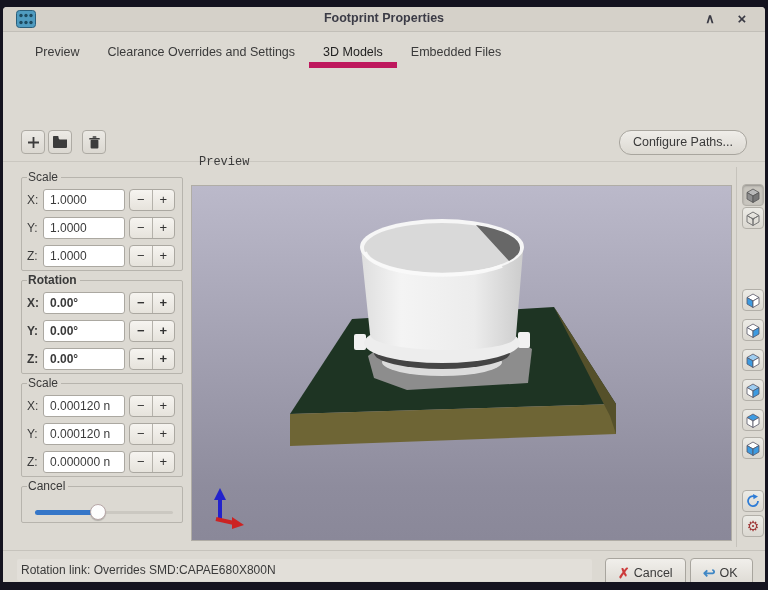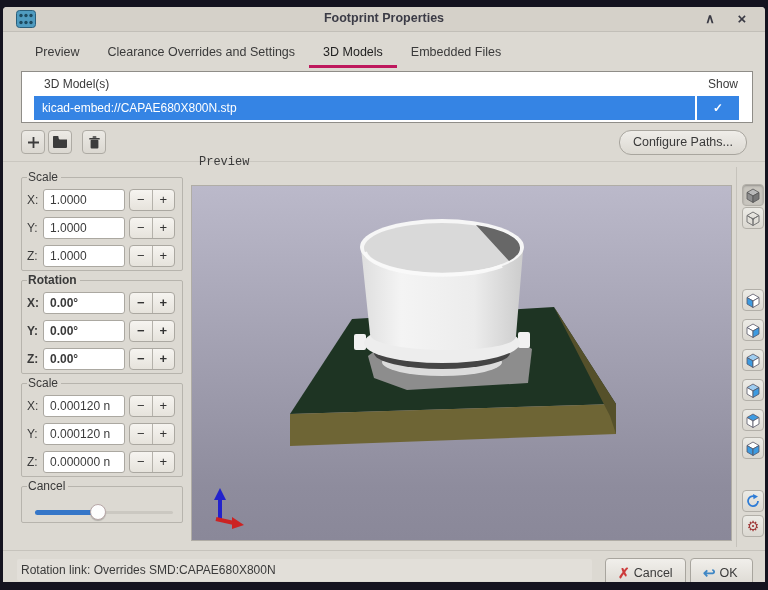--- a/index.html
+++ b/index.html
@@ -13,21 +13,21 @@
   .titlebar { position:absolute; left:0; top:0; width:100%; height:25px; background:#d5d1c9; border-bottom:1px solid #c2bfb8; }
   .titlebar .app-icon { position:absolute; left:13px; top:3px; }
   .titlebar .title { position:absolute; left:0; top:4px; width:100%; text-align:center; font-weight:bold; font-size:12.5px; color:#3b3b46; }
   .tb-btn { position:absolute; top:2px; width:22px; height:20px; text-align:center; line-height:20px; font-weight:bold; font-size:13px; color:#3a3a44; cursor:default; }
   .tb-shade { right:44px; }
   .tb-close { right:12px; font-size:15px; }
 
   
   .tabbar { position:absolute; left:18px; top:33px; height:28px; display:flex; gap:0; }
   .tab { padding:5px 14px 6px 14px; font-size:12.5px; color:#3a3a3a; border-bottom:3px solid transparent; cursor:default; }
-  .tab.active { color:#222; border-bottom:3px solid #be185d; }
+  .tab.active { color:#222; border-bottom:6px solid #be185d; }
 
   
   .model-table { position:absolute; left:18px; top:64px; width:732px; height:52px; background:#ffffff; border:1px solid #8f8d88; }
   .thead { position:absolute; left:0; top:0; width:100%; height:24px; background:#fff; }
   .thead .h-model { position:absolute; left:22px; top:5px; }
   .thead .h-show { position:absolute; right:14px; top:5px; }
   .trow { position:absolute; left:1px; top:24px; height:24px; right:1px; display:flex; }
   .trow .gutter { width:12px; background:#fff; border-right:1px solid #3584e4; }
   .trow .path-cell { flex:1; background:#3584e4; color:#fff; line-height:24px; padding-left:7px; white-space:nowrap; overflow:hidden; }
   .trow .cell-sep { width:2px; background:#fff; }
@@ -106,33 +106,20 @@
       <div class="tb-btn tb-close">×</div>
     </div>
 
     <div class="tabbar">
       <div class="tab">Preview</div>
       <div class="tab">Clearance Overrides and Settings</div>
       <div class="tab active">3D Models</div>
       <div class="tab">Embedded Files</div>
     </div>
 
-    <div class="model-table">
-      <div class="thead">
-        <span class="h-model">3D Model(s)</span>
-        <span class="h-show">Show</span>
-      </div>
-      <div class="trow">
-        <div class="gutter"></div>
-        <div class="path-cell">kicad-embed://CAPAE680X800N.stp</div>
-        <div class="cell-sep"></div>
-        <div class="show-cell">✓</div>
-        <div class="end-gap"></div>
-      </div>
-    </div>
 
     <div class="mini-btn btn-add">
       <svg width="15" height="15" viewBox="0 0 15 15">
           <path d="M7.5 2v11M2 7.5h11" stroke="#3c3c3c" stroke-width="1.8" fill="none"></path>
         </svg>
     </div>
     <div class="mini-btn btn-folder">
       <svg width="16" height="14" viewBox="0 0 16 14">
           <path d="M1 2.5h5l1.5 2H15V12a1 1 0 0 1-1 1H2a1 1 0 0 1-1-1Z" fill="#3c3c3c"></path>
           <rect x="1" y="1" width="5.5" height="2.5" rx="0.8" fill="#3c3c3c"></rect>

